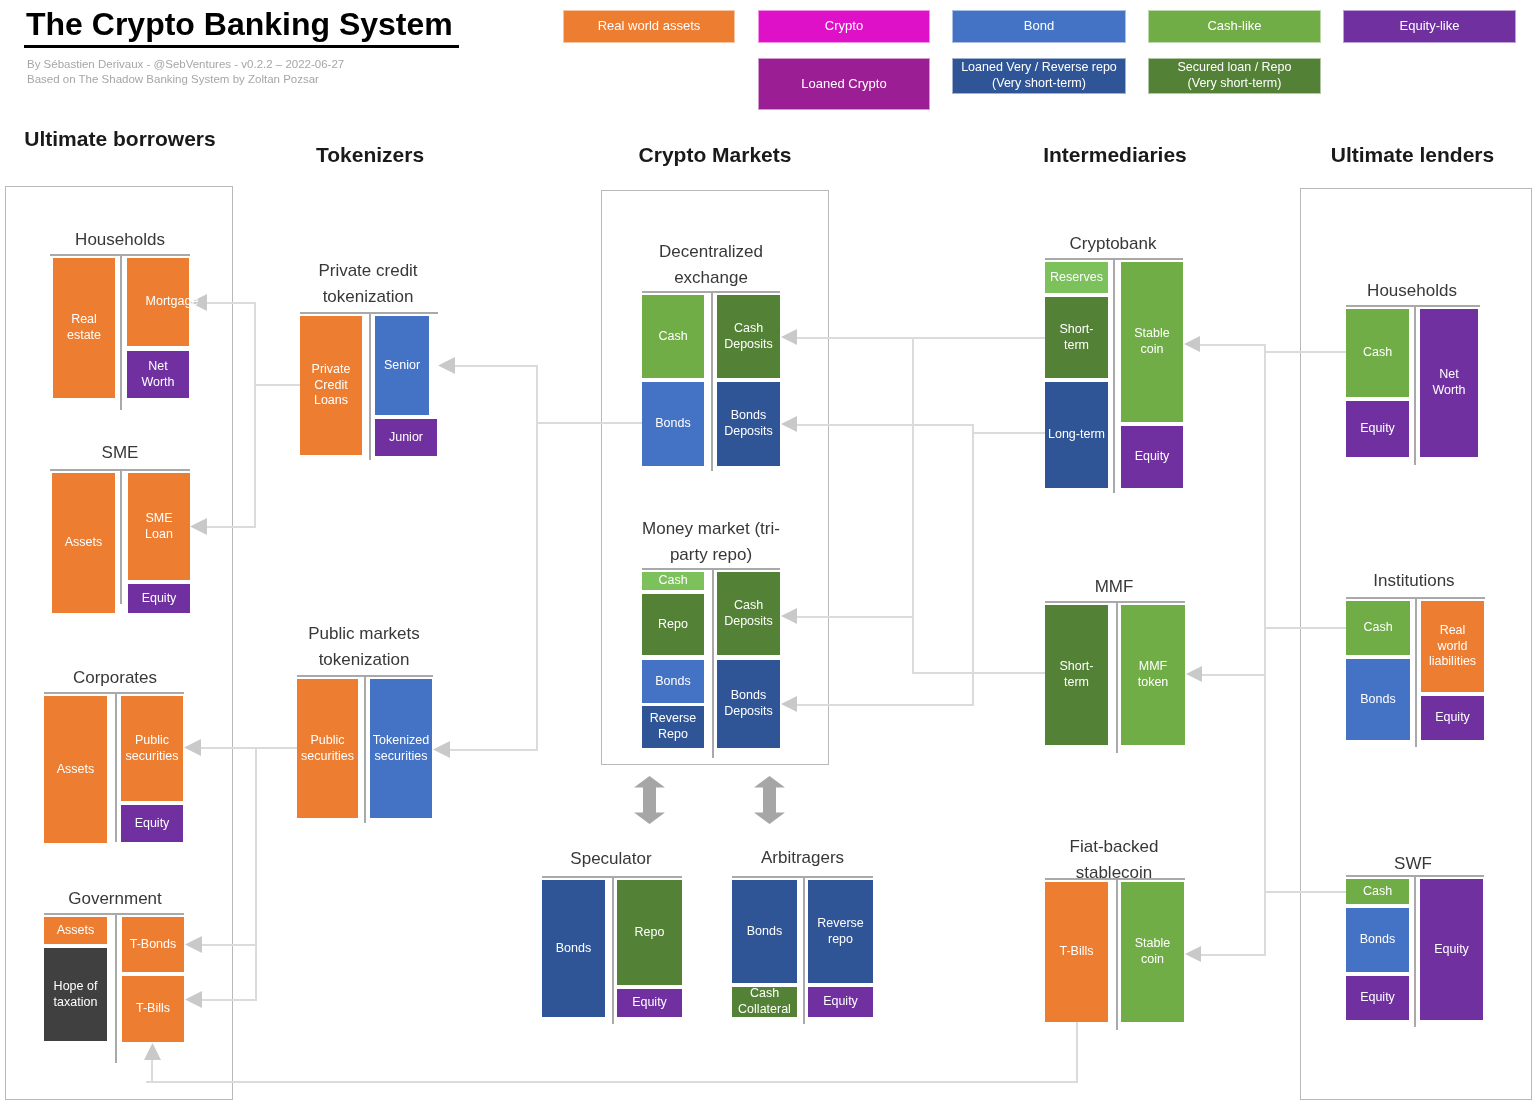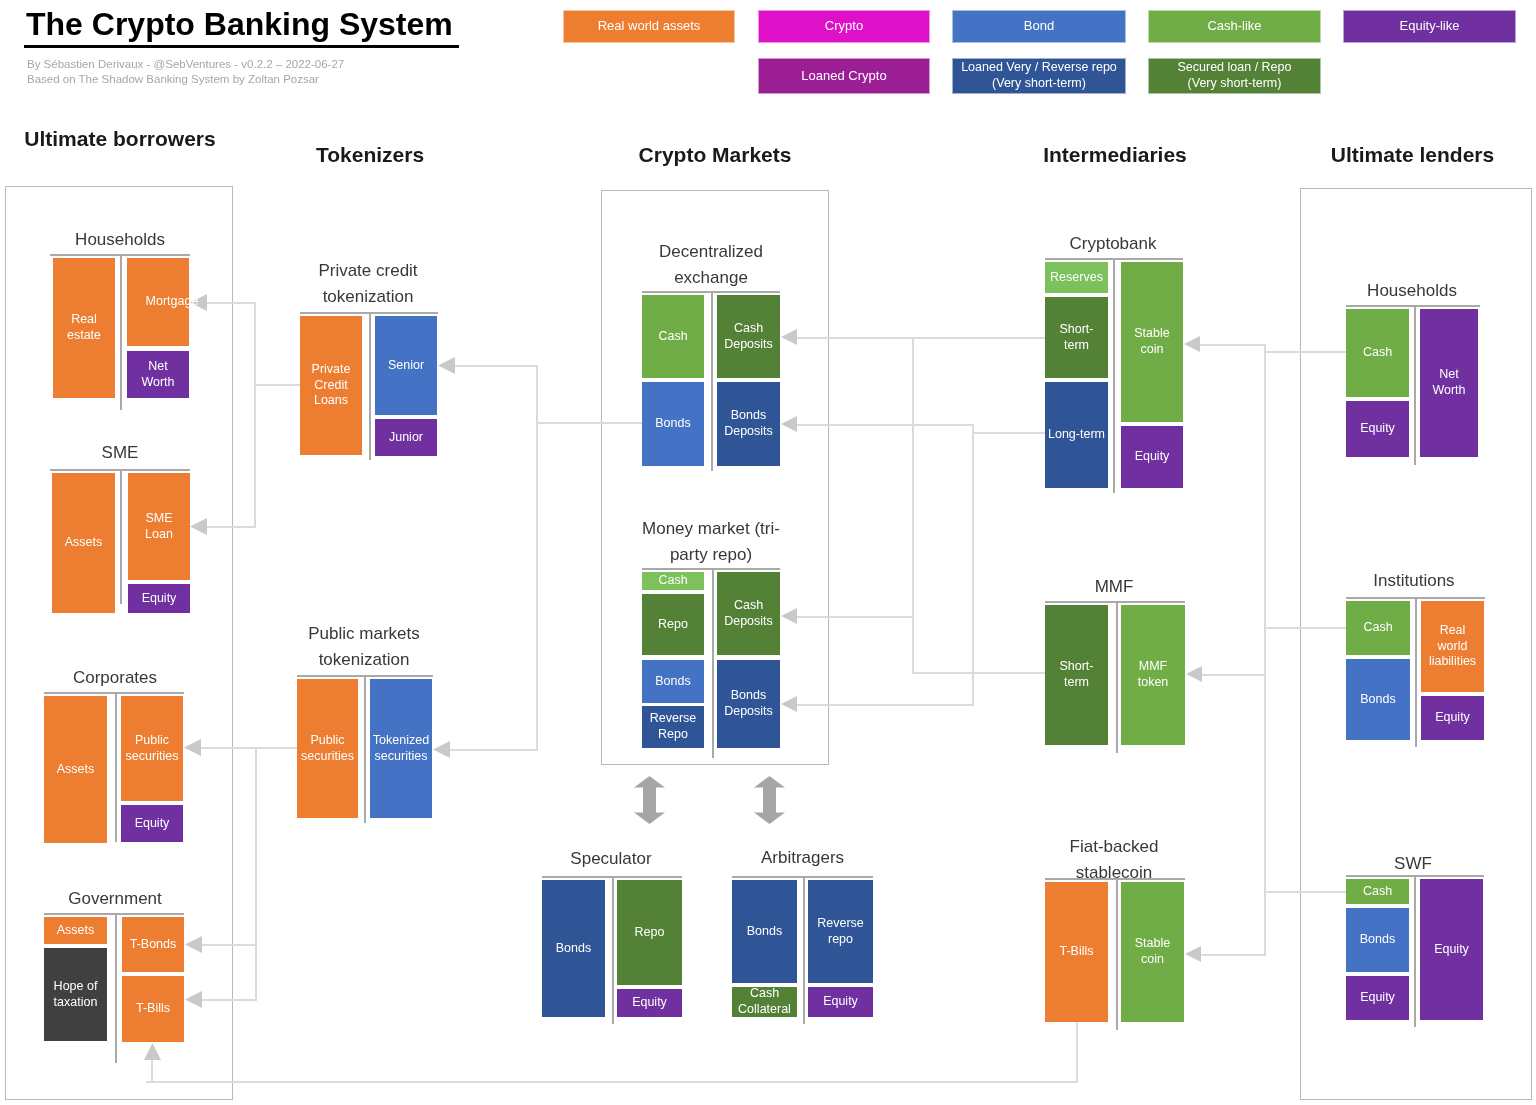--- a/index.html
+++ b/index.html
@@ -39,21 +39,21 @@
     </div>
   <div class="legend-box" style="left: 952px; top: 10px; width: 174px; height: 33px; background-color: rgb(68, 114, 196);">
       <span>Bond</span>
     </div>
   <div class="legend-box" style="left: 1148px; top: 10px; width: 173px; height: 33px; background-color: rgb(112, 173, 71);">
       <span>Cash-like</span>
     </div>
   <div class="legend-box" style="left: 1343px; top: 10px; width: 173px; height: 33px; background-color: rgb(112, 48, 160);">
       <span>Equity-like</span>
     </div>
-  <div class="legend-box" style="left: 758px; top: 58px; width: 172px; height: 36px; background-color: rgb(156, 30, 149);">
+  <div class="legend-box" style="left: 758px; top: 58px; width: 172px; height: 52px; background-color: rgb(156, 30, 149);">
       <span>Loaned Crypto</span>
     </div>
   <div class="legend-box" style="left: 952px; top: 58px; width: 174px; height: 36px; font-size: 12.5px; background-color: rgb(47, 85, 151);">
     <span>Loaned Very / Reverse repo</span>
     <span>(Very short-term)</span>
   </div>
   <div class="legend-box" style="left: 1148px; top: 58px; width: 173px; height: 36px; font-size: 12.5px; background-color: rgb(83, 129, 53);">
     <span>Secured loan / Repo</span>
     <span>(Very short-term)</span>
   </div>
@@ -149,21 +149,21 @@
   <div class="divider" style="left:115px;top:913px;height:150px;"></div>
   <div class="box" style="left: 44px; top: 917px; width: 63px; height: 27px; background-color: rgb(237, 125, 49);">Assets</div>
   <div class="box" style="left: 44px; top: 948px; width: 63px; height: 93px; background-color: #404040;">Hope of taxation</div>
   <div class="box" style="left: 122px; top: 917px; width: 62px; height: 55px; background-color: rgb(237, 125, 49);">T-Bonds</div>
   <div class="box" style="left: 122px; top: 976px; width: 62px; height: 66px; background-color: rgb(237, 125, 49);">T-Bills</div>
 
   <div class="acct-title" style="left:288px;top:258px;width:160px;">Private credit tokenization</div>
   <div class="hdr-line" style="left:300px;top:312px;width:138px;"></div>
   <div class="divider" style="left:369px;top:312px;height:148px;"></div>
   <div class="box" style="left: 300px; top: 316px; width: 62px; height: 139px; background-color: rgb(237, 125, 49);">Private Credit Loans</div>
-  <div class="box" style="left: 375px; top: 316px; width: 62px; height: 99px; background-color: rgb(68, 114, 196);">Senior</div>
+  <div class="box" style="left: 375px; top: 316px; width: 54px; height: 99px; background-color: rgb(68, 114, 196);">Senior</div>
   <div class="box" style="left: 375px; top: 419px; width: 62px; height: 37px; background-color: rgb(112, 48, 160);">Junior</div>
 
   <div class="acct-title" style="left:284px;top:621px;width:160px;">Public markets tokenization</div>
   <div class="hdr-line" style="left:297px;top:675px;width:136px;"></div>
   <div class="divider" style="left:364px;top:675px;height:148px;"></div>
   <div class="box" style="left: 297px; top: 679px; width: 61px; height: 139px; background-color: rgb(237, 125, 49);">Public securities</div>
   <div class="box" style="left: 370px; top: 679px; width: 62px; height: 139px; background-color: rgb(68, 114, 196);">Tokenized securities</div>
 
   <div class="acct-title" style="left:631px;top:239px;width:160px;">Decentralized exchange</div>
   <div class="hdr-line" style="left:642px;top:291px;width:138px;"></div>

